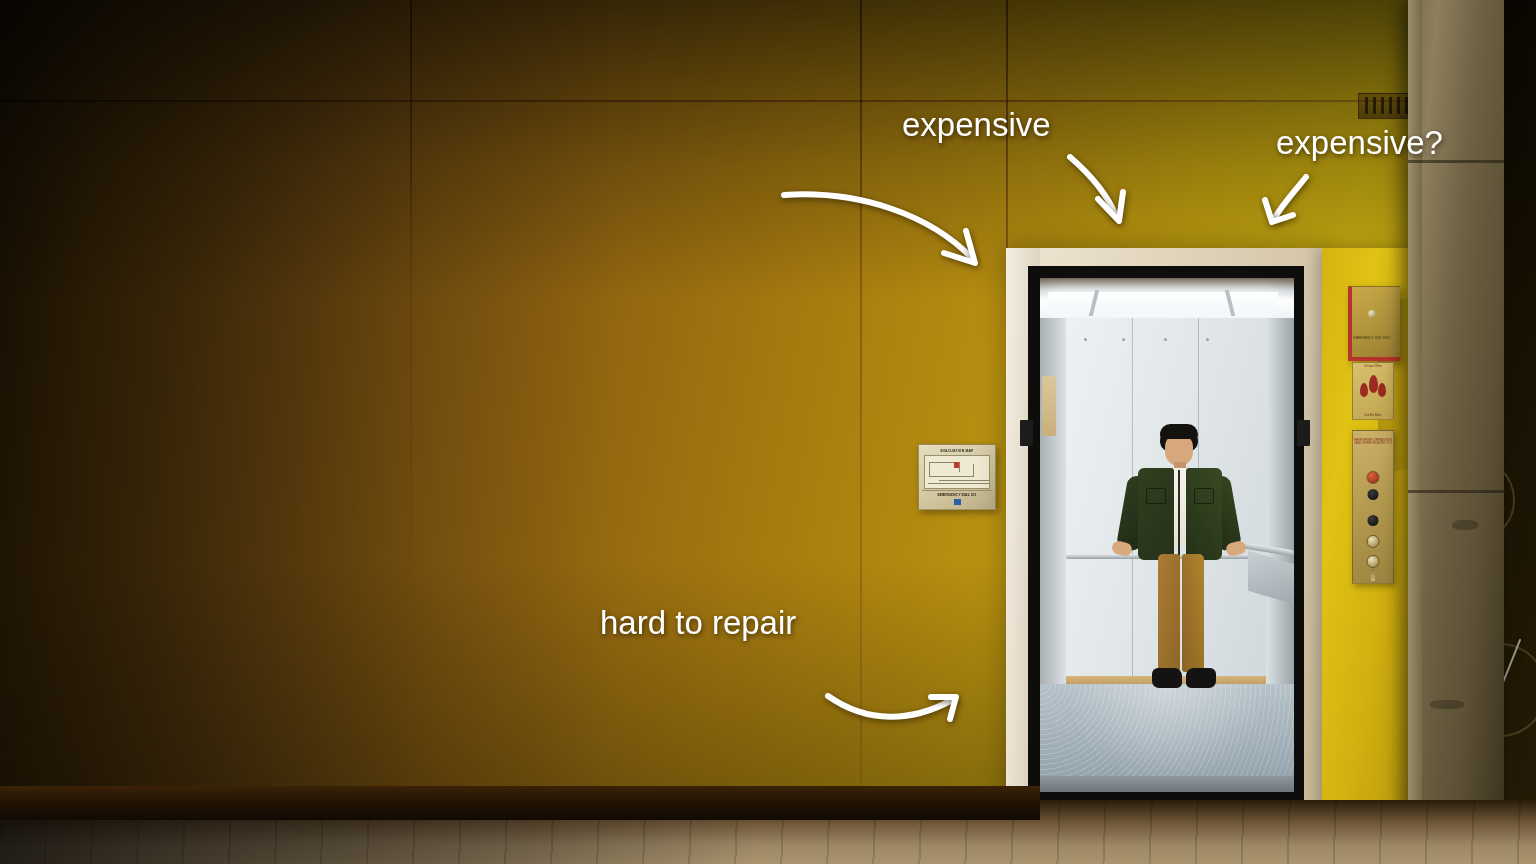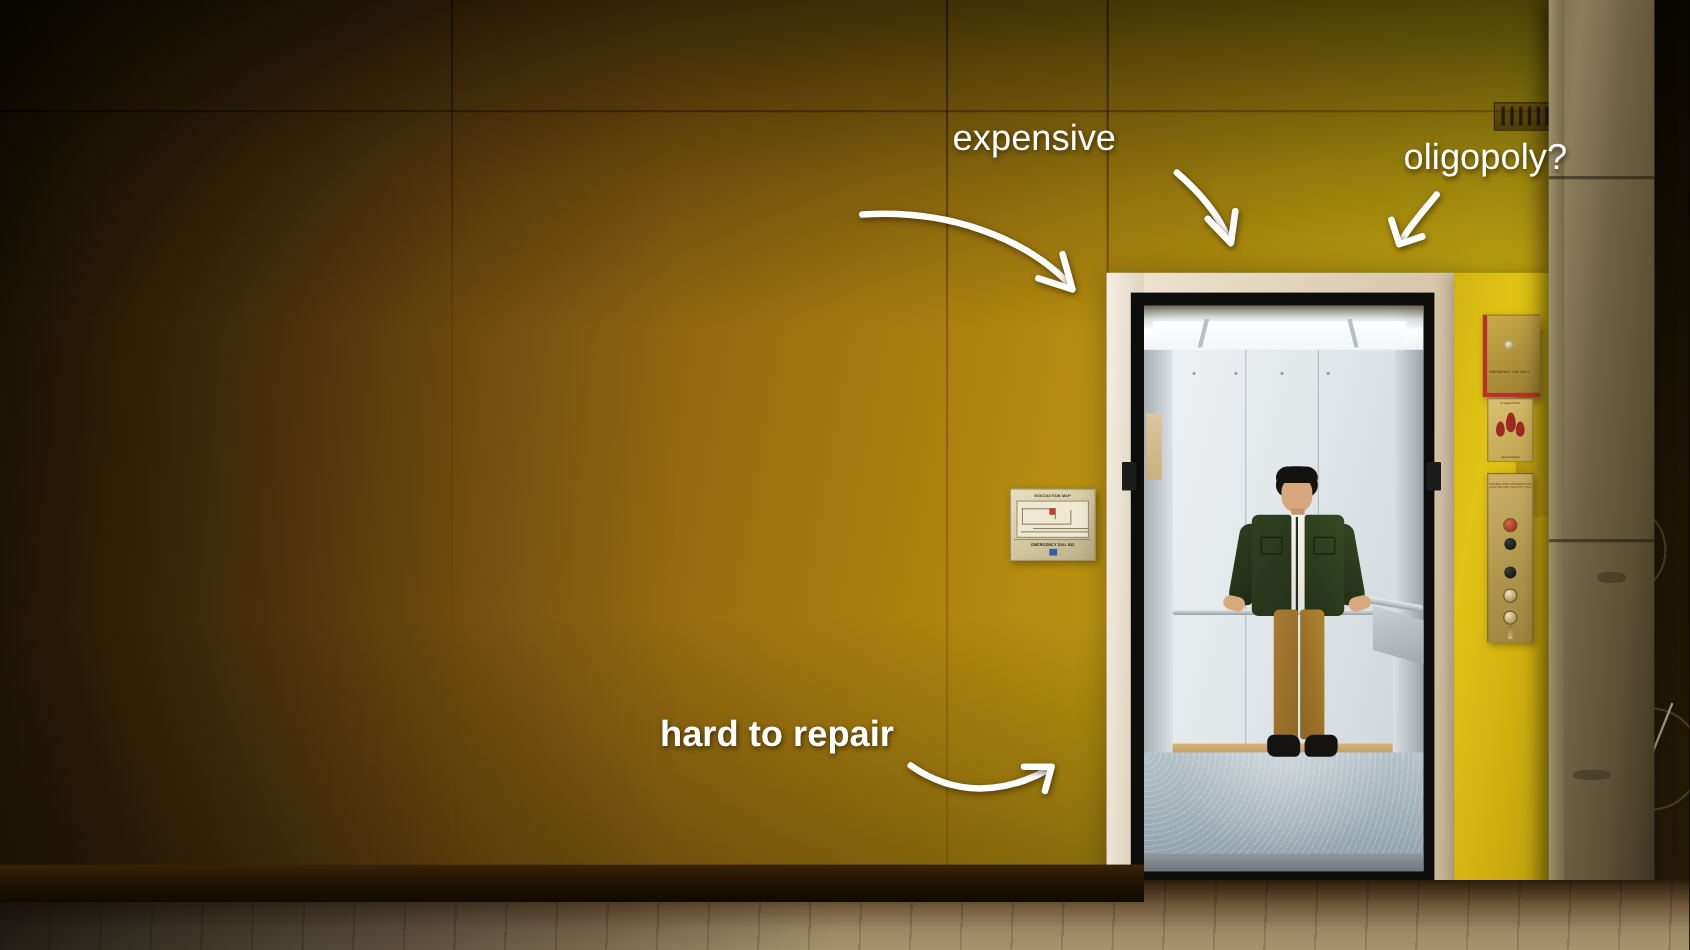--- a/index.html
+++ b/index.html
@@ -352,23 +352,23 @@
     position:absolute;
     color:#ffffff;
     font-size:33px;
     font-weight:normal;
     letter-spacing:0px;
     text-shadow:1px 2px 5px rgba(30,18,2,.70);
     font-family:"Liberation Sans","DejaVu Sans",sans-serif;
     white-space:nowrap;
   }
   .anno-often{left:516px;top:178px;}
-  .anno-expensive{left:866px;top:106px;}
+  .anno-expensive{left:902px;top:106px;}
   .anno-oligopoly{left:1276px;top:124px;}
-  .anno-repair{left:600px;top:648px;font-weight:bold;}
+  .anno-repair{left:600px;top:604px;}
 
   svg.arrows{
     position:absolute;left:0;top:0;width:1536px;height:864px;
     pointer-events:none;overflow:visible;
   }
   svg.arrows path, svg.arrows polyline{
     fill:none;stroke:#ffffff;stroke-linecap:round;stroke-linejoin:round;
     filter:drop-shadow(1px 2px 3px rgba(30,18,2,.6));
   }
 </style>
@@ -509,21 +509,21 @@
   <div class="pillar-grime" style="left:1462px;top:860px;width:30px;height:8px"></div>
 
   <div class="layer floor"></div>
   <div class="layer floor-left-shade"></div>
   <div class="layer baseboard"></div>
 
   <div class="title">North America’s
 Elevator Problem</div>
 
   <div class="anno anno-expensive">expensive</div>
-  <div class="anno anno-oligopoly">oligopoly?</div>
+  <div class="anno anno-oligopoly">expensive?</div>
   <div class="anno anno-repair">hard to repair</div>
 
   <svg class="arrows" viewBox="0 0 1536 864">
 
     <g>
       <path d="M784 195 C 860 190, 930 215, 972 258" style="stroke-width:6"></path>
       <polyline points="944,253 975,263 966,231" style="stroke-width:6"></polyline>
     </g>
 
     <g>

